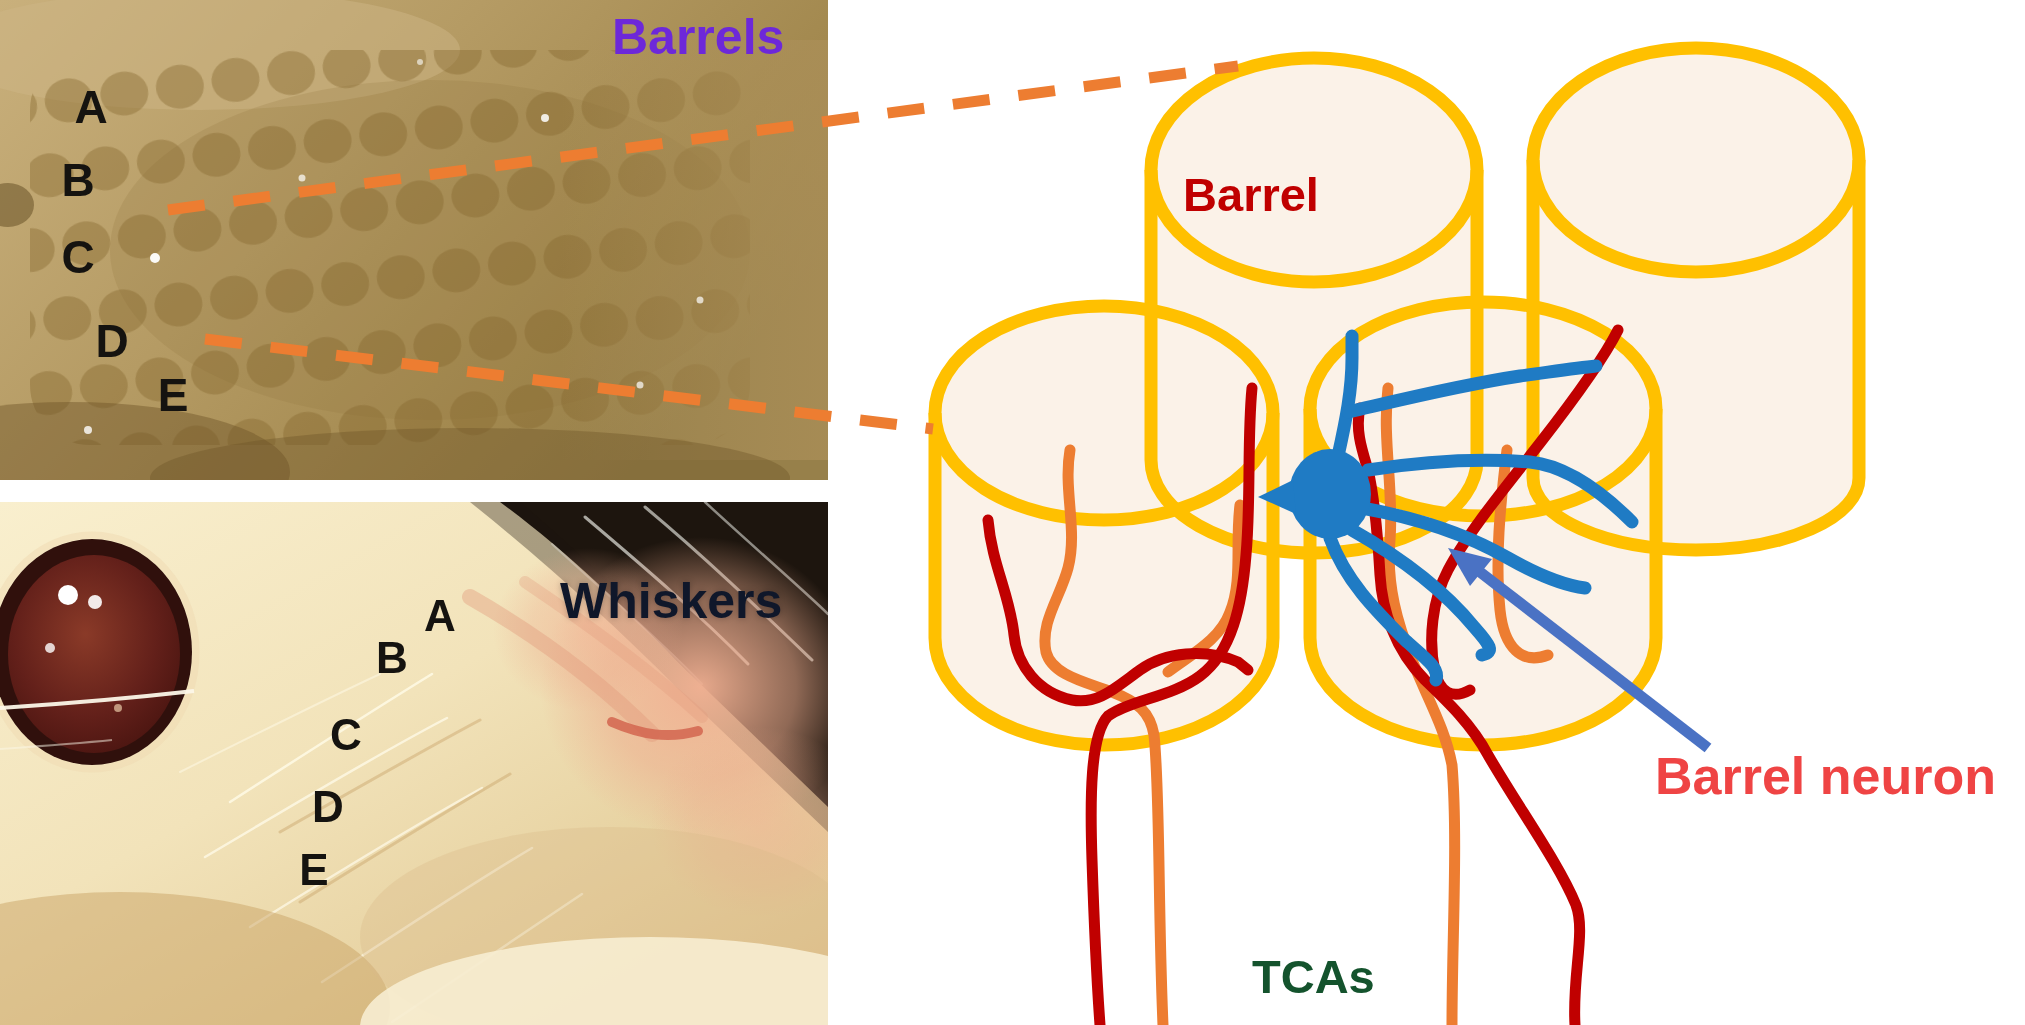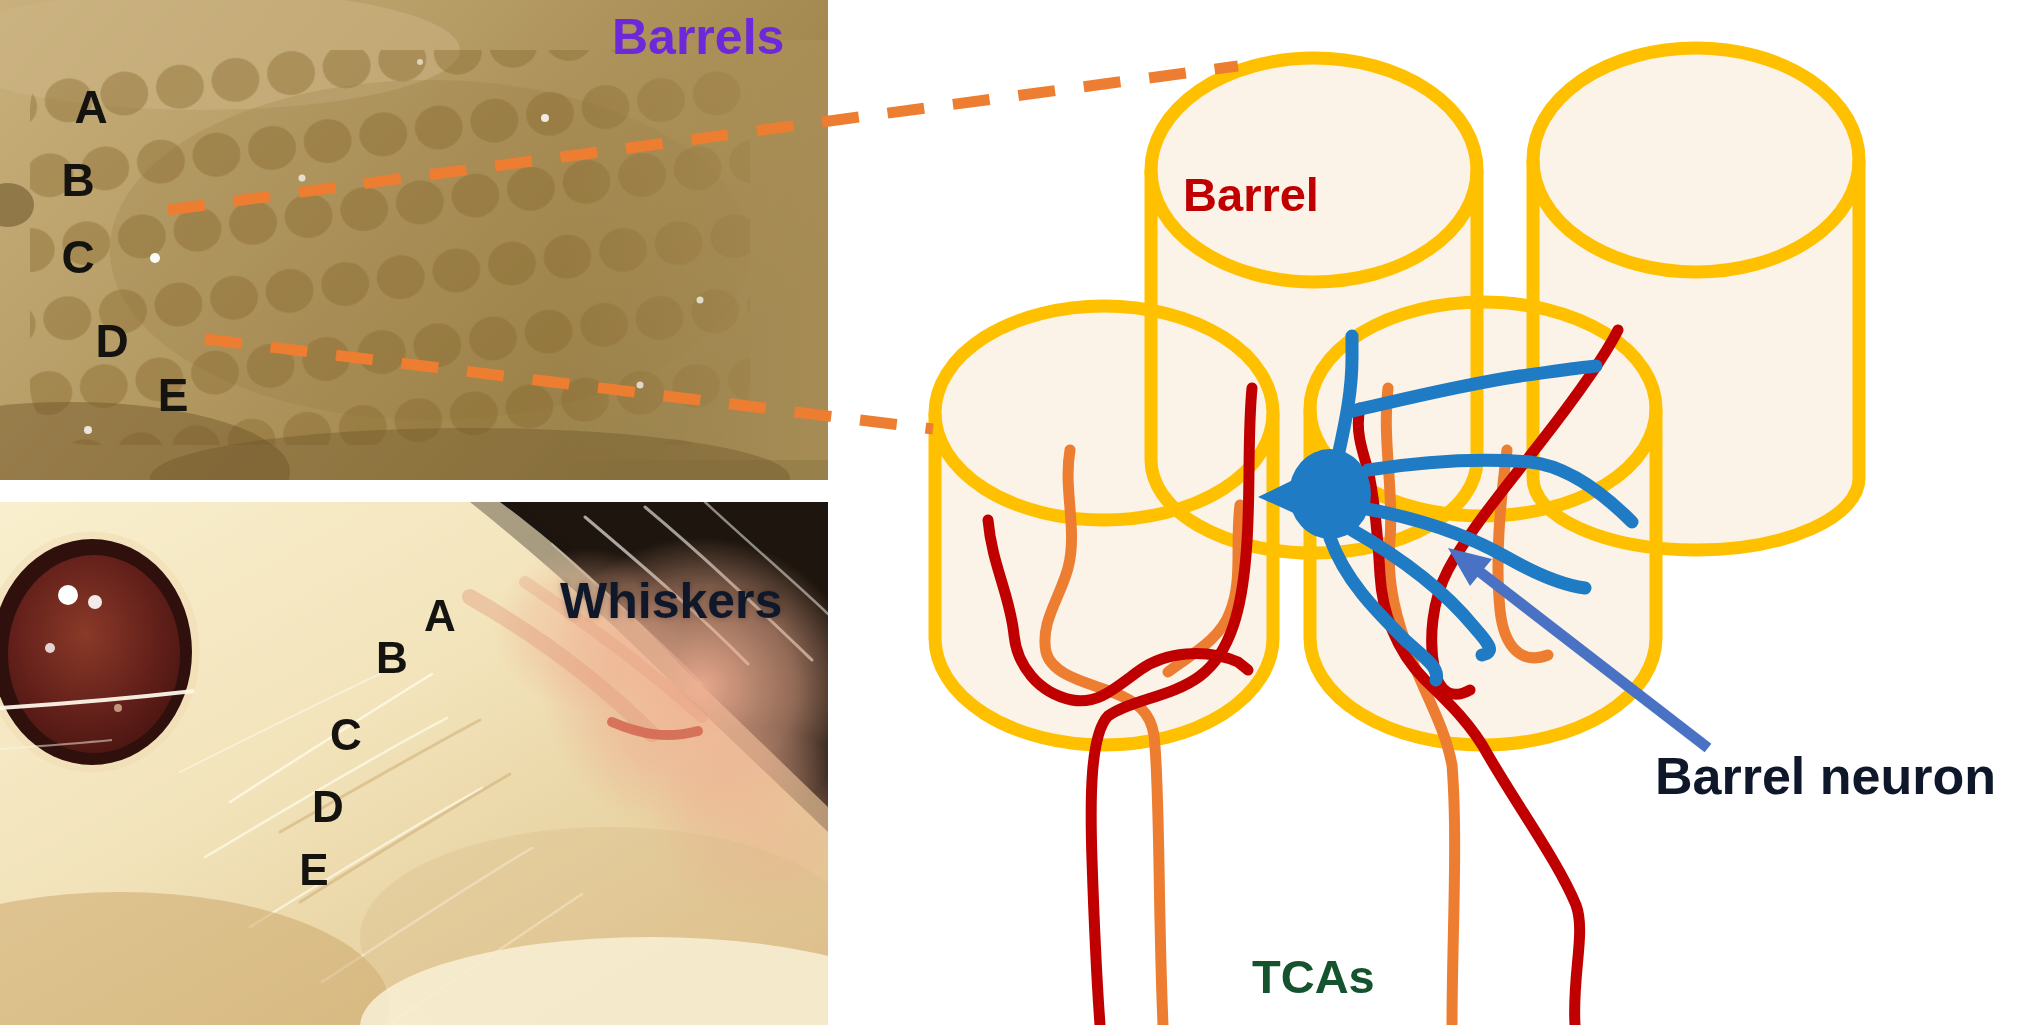--- a/index.html
+++ b/index.html
@@ -11,21 +11,21 @@
   .photo svg{position:absolute;left:0;top:0;}
   #diagram-svg{position:absolute;left:0;top:0;z-index:3;}
   .lbl{position:absolute;z-index:5;font-weight:bold;line-height:1;white-space:nowrap;}
   .row-letter{transform:translate(-50%,-50%);color:#151310;}
   .panel-title{color:#6d28d9;}
   #barrels-title{left:612px;top:12px;font-size:50px;letter-spacing:0px;}
   #whiskers-title{left:560px;top:532px;font-size:50px;color:#0f172a;text-shadow:0 0 6px rgba(0,0,0,.25);margin-top:44px;}
   .t-row{font-size:46px;}
   .w-row{font-size:44px;}
   #barrel-label{left:1251px;top:194px;transform:translate(-50%,-50%);font-size:47px;color:#C00000;}
-  #neuron-label{left:1655px;top:750px;font-size:52px;color:#0f172a;}
+  #neuron-label{left:1655px;top:750px;font-size:52px;color:#ef4444;}
   #tcas-label{left:1252px;top:953px;font-size:47px;color:#14532d;}
 </style>
 </head>
 <body>
 
 <div id="stage">
 
   <div id="barrels-photo" class="photo">
     <svg width="828" height="480" viewBox="0 0 828 480">
       <defs>

